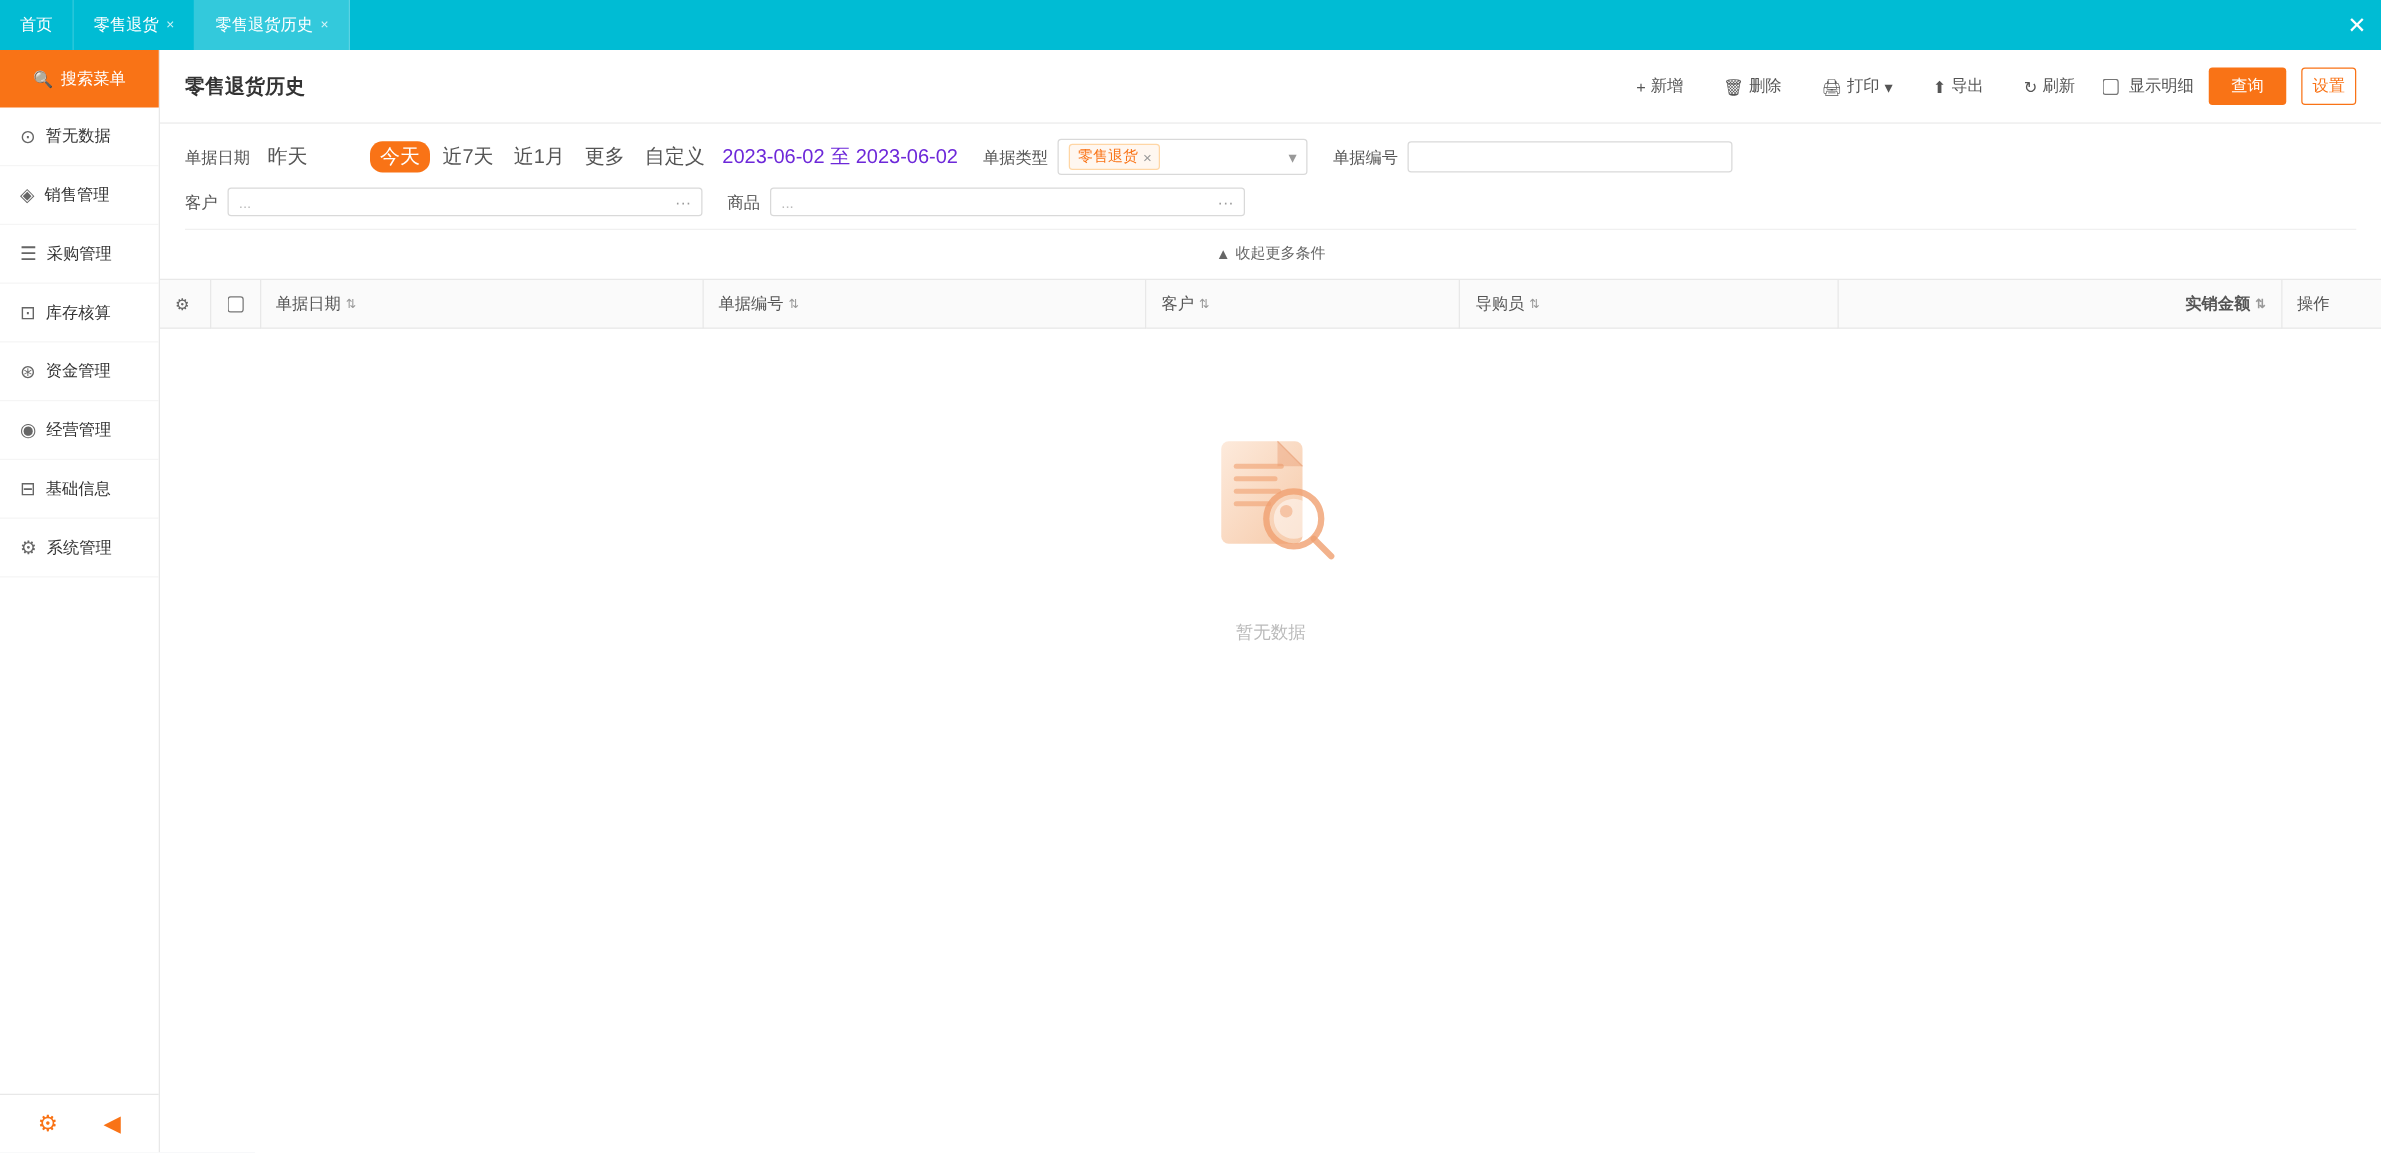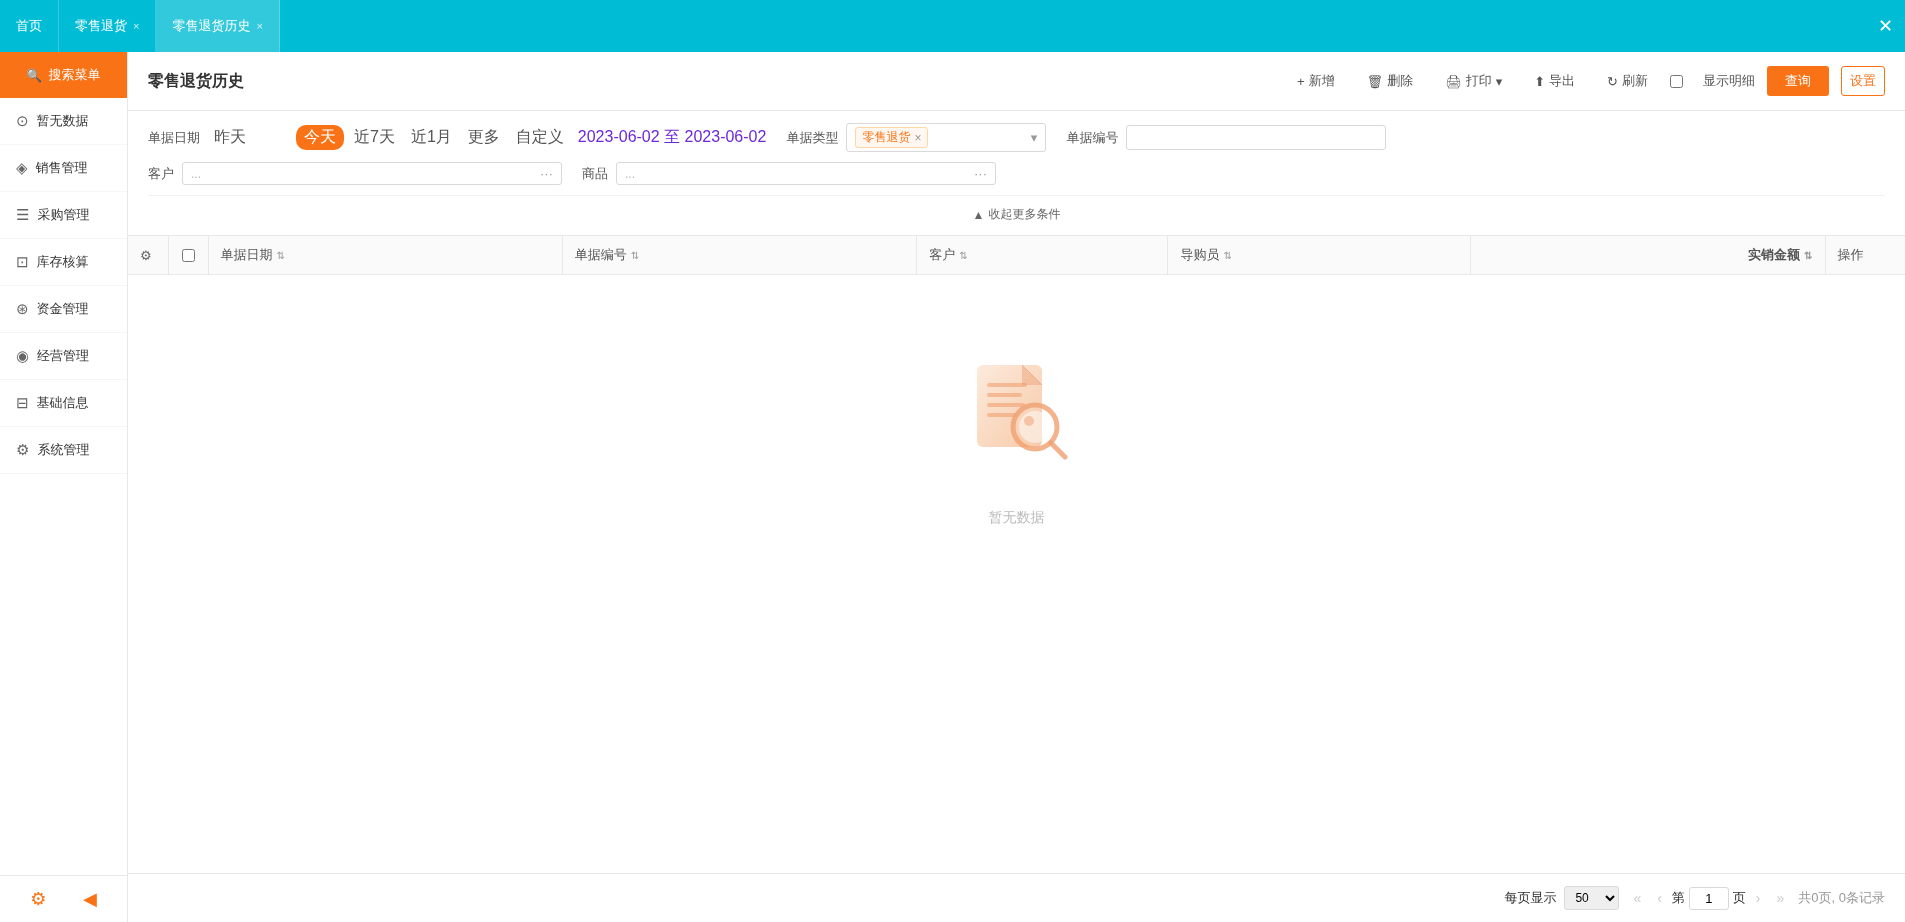--- a/index.html
+++ b/index.html
@@ -1,19 +1,19 @@
 <!DOCTYPE html>
 <html><head>
   <meta charset="utf-8">
   <style>
     * { margin: 0; padding: 0; box-sizing: border-box; }
     body { font-family: "Microsoft YaHei", Arial, sans-serif; font-size: 13px; background: #f0f2f5; color: #333; width: 1905px; height: 922px; overflow: hidden; display: flex; flex-direction: column; }
 
     
-    .top-bar { background: #00bcd4; height: 52px; display: flex; align-items: center; padding: 0; flex-shrink: 0; }
+    .top-bar { background: #00bcd4; height: 40px; display: flex; align-items: center; padding: 0; flex-shrink: 0; }
     .top-bar-tabs { display: flex; align-items: stretch; height: 100%; flex: 1; }
     .top-tab { display: flex; align-items: center; padding: 0 16px; cursor: pointer; color: #fff; font-size: 13px; gap: 6px; border-right: 1px solid rgba(255,255,255,0.2); }
     .top-tab.active { background: rgba(255,255,255,0.2); }
     .top-tab .close-icon { font-size: 11px; opacity: 0.8; }
     .close-btn { color: #fff; font-size: 18px; cursor: pointer; padding: 0 12px; }
 
     
     .main-layout { display: flex; flex: 1; overflow: hidden; }
 
     
@@ -28,21 +28,21 @@
     
     .content { flex: 1; display: flex; flex-direction: column; overflow: hidden; }
 
     
     .page-header { background: #fff; padding: 14px 20px; border-bottom: 1px solid #e8e8e8; display: flex; align-items: center; justify-content: space-between; flex-shrink: 0; }
     .page-title { font-size: 16px; font-weight: bold; color: #333; }
     .header-actions { display: flex; align-items: center; gap: 12px; }
     .action-btn { display: flex; align-items: center; gap: 4px; padding: 5px 10px; cursor: pointer; font-size: 13px; color: #555; border: none; background: none; }
     .btn-query { background: #f97316; color: #fff; border: none; padding: 6px 18px; border-radius: 3px; cursor: pointer; font-size: 13px; }
     .btn-setting { background: #fff; color: #f97316; border: 1px solid #f97316; padding: 5px 8px; border-radius: 3px; cursor: pointer; font-size: 13px; }
-    .checkbox-label { display: flex; align-items: center; gap: 20px; font-size: 13px; color: #555; }
+    .checkbox-label { display: flex; align-items: center; gap: 8px; font-size: 13px; color: #555; }
 
     
     .filter-area { background: #fff; padding: 12px 20px; border-bottom: 1px solid #e8e8e8; flex-shrink: 0; }
     .filter-row { display: flex; align-items: center; gap: 20px; margin-bottom: 10px; flex-wrap: wrap; }
     .filter-row:last-child { margin-bottom: 0; }
     .filter-item { display: flex; align-items: center; gap: 8px; }
     .filter-label { color: #555; font-size: 13px; white-space: nowrap; }
     .date-shortcuts { display: flex; align-items: center; gap: 4px; }
     .date-btn { padding: 2px 6px; cursor: pointer; font-size: 16px; color: #555; background: none; border: none; }
     .date-btn.active { background: #f97316; color: #fff; border-radius: 10px; padding: 2px 8px; margin-left: 40px; }
@@ -317,33 +317,15 @@
                   <circle cx="72" cy="66" r="5" fill="#f0a070" opacity="0.5"></circle>
                 </svg>
                 <span style="color:#bbb; font-size:14px; margin-top:16px;">暂无数据</span>
               </div>
             </td>
           </tr>
         </tbody>
       </table>
     </div>
 
-    <div class="pagination">
-      <span>每页显示</span>
-      <select class="page-size-select">
-        <option>20</option>
-        <option selected="">50</option>
-        <option>100</option>
-      </select>
-      <div class="page-nav">
-        <button class="page-btn" disabled="">«</button>
-        <button class="page-btn" disabled="">‹</button>
-        <span>第</span>
-        <input type="text" class="page-input" value="1" style="">
-        <span>页</span>
-        <button class="page-btn" disabled="">›</button>
-        <button class="page-btn" disabled="">»</button>
-      </div>
-      <span class="page-info">共0页, 0条记录</span>
-    </div>
 
   </div>
 </div>
 
 </body></html>

